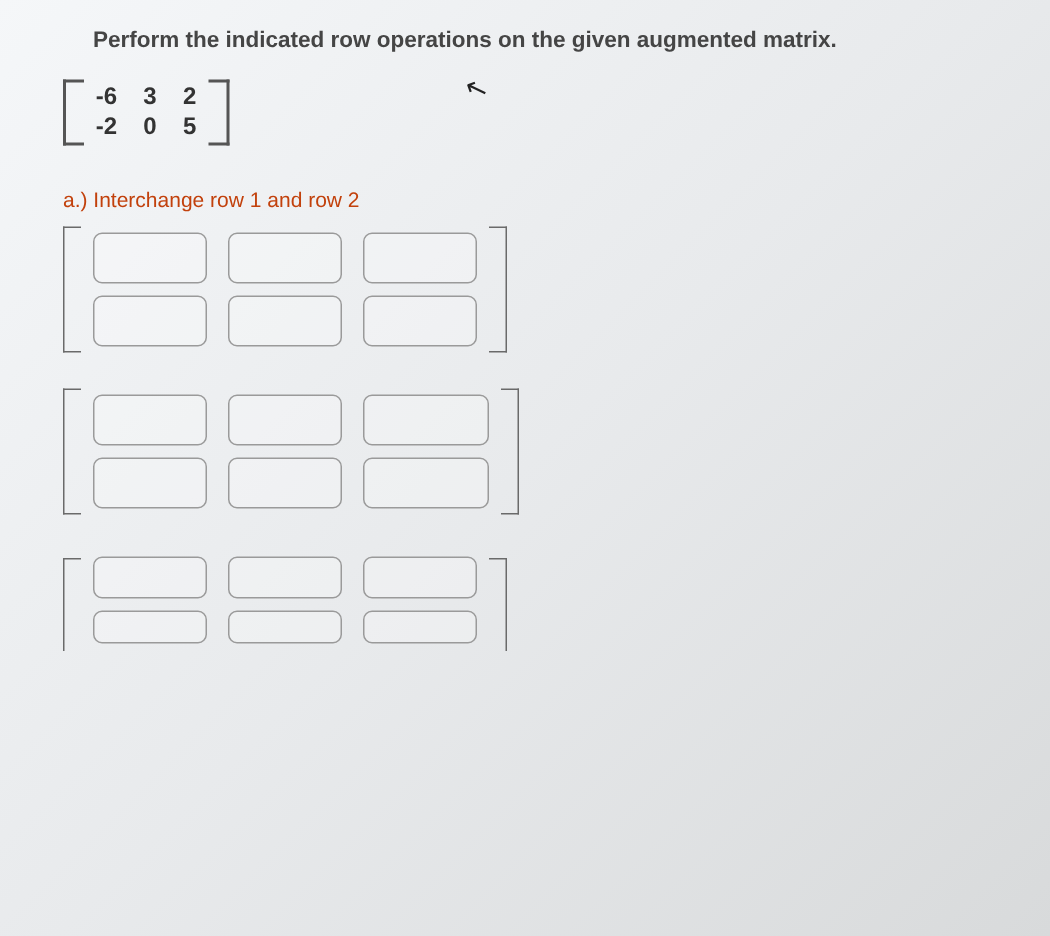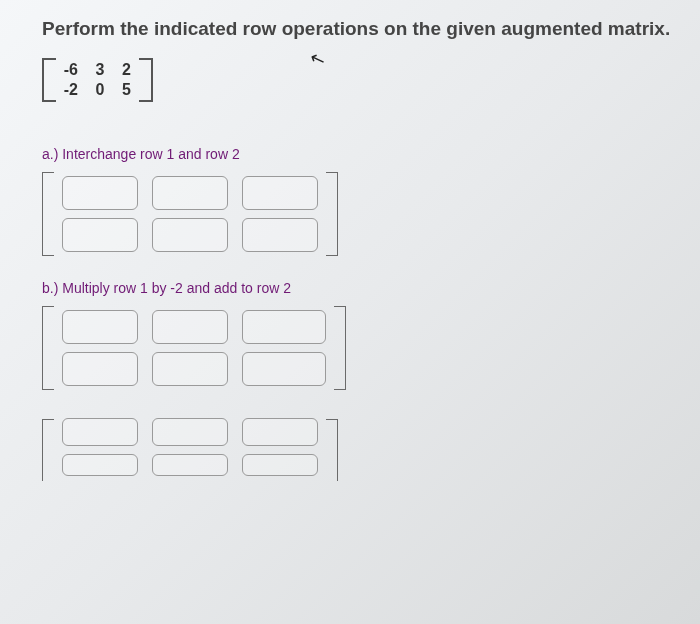--- a/index.html
+++ b/index.html
@@ -7,29 +7,30 @@
     width: 700px;
     height: 624px;
     background: linear-gradient(135deg, #f5f7f9 0%, #e8eaec 50%, #d8dadb 100%);
     font-family: Arial, Helvetica, sans-serif;
     color: #3a3a3a;
     padding: 18px 24px 0 42px;
     position: relative;
     overflow: hidden;
   }
   .heading {
-    font-size: 19px;
+    font-size: 15px;
     font-weight: bold;
     color: #454545;
     margin-bottom: 18px;
+    margin-left: 20px;
   }
   .matrix-given {
     display: flex;
     align-items: center;
-    margin-bottom: 44px;
+    margin-bottom: 28px;
   }
   .bracket-left, .bracket-right {
     width: 14px;
     height: 44px;
     border-top: 2px solid #555;
     border-bottom: 2px solid #555;
   }
   .bracket-left { border-left: 2px solid #555; }
   .bracket-right { border-right: 2px solid #555; }
   .matrix-rows {
@@ -53,21 +54,21 @@
     left: 310px;
     font-size: 18px;
     color: #222;
     transform: rotate(-20deg);
   }
   .part {
     margin-bottom: 24px;
   }
   .part-label {
     font-size: 14px;
-    color: #701a75;
+    color: #c2410c;
     margin-bottom: 10px;
   }
   .answer-matrix {
     display: flex;
     align-items: center;
   }
   .ans-bracket-left, .ans-bracket-right {
     width: 12px;
     height: 84px;
     border-top: 1.5px solid #6a6a6a;
@@ -141,21 +142,20 @@
       <input class="ans-cell" style="">
       <input class="ans-cell" style="">
       <input class="ans-cell" style="">
       <input class="ans-cell" style="">
     </div>
     <div class="ans-bracket-right"></div>
   </div>
 </div>
 
 <div class="part">
-  <div class="part-label">b.) Multiply row 1 by -2 and add to row 2</div>
   <div class="answer-matrix">
     <div class="ans-bracket-left"></div>
     <div class="ans-grid wide-last">
       <input class="ans-cell" style="">
       <input class="ans-cell" style="">
       <input class="ans-cell" style="">
       <input class="ans-cell" style="">
       <input class="ans-cell" style="">
       <input class="ans-cell" style="">
     </div>

